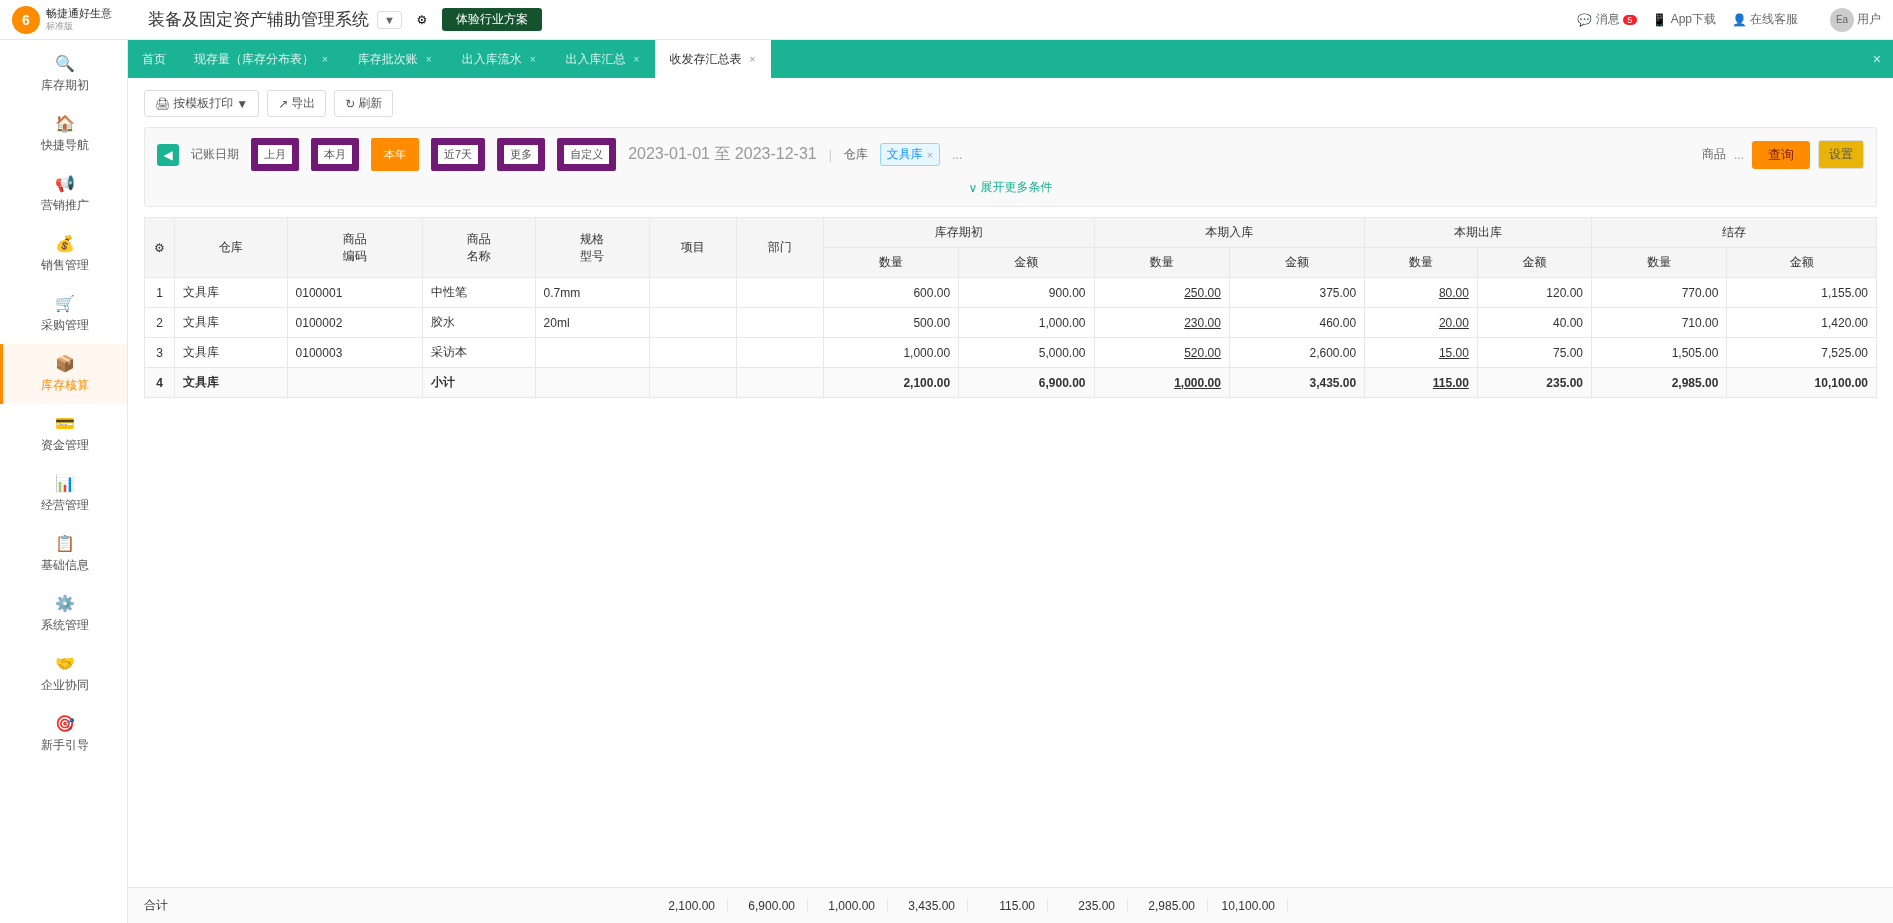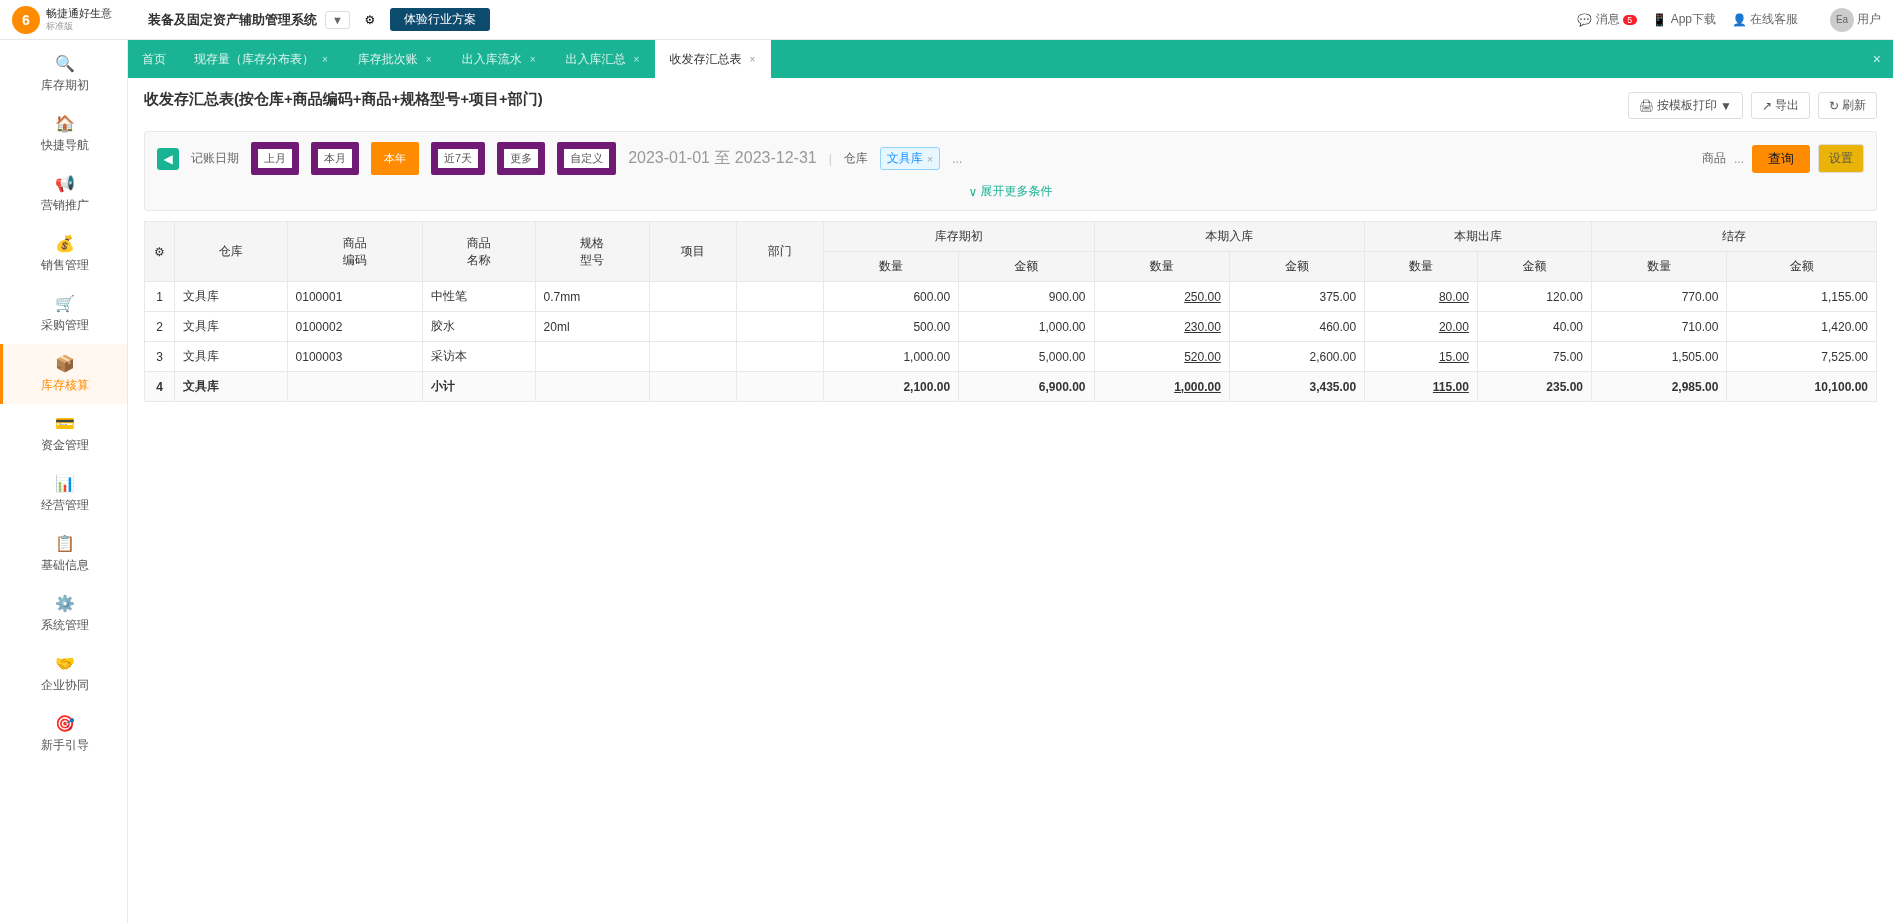--- a/index.html
+++ b/index.html
@@ -32,35 +32,35 @@
     }
     .logo-text { font-size: 11px; color: #333; line-height: 1.3; }
     .logo-sub { font-size: 9px; color: #999; }
     .header-middle {
       flex: 1;
       display: flex;
       align-items: center;
       gap: 8px;
     }
     .system-title {
-      font-size: 13px;
+      font-size: 17px;
       color: #333;
-      font-weight: 700;
+      font-weight: 400;
     }
     .header-dropdown {
       border: 1px solid #ddd;
       border-radius: 3px;
       padding: 2px 6px;
       font-size: 11px;
       color: #666;
       display: flex; align-items: center; gap: 3px;
       cursor: pointer;
     }
     .trial-btn {
-      background: #0c4a6e;
+      background: #14532d;
       color: white;
       border: none;
       border-radius: 3px;
       padding: 3px 14px;
       font-size: 12px;
       cursor: pointer;
     }
     .header-right {
       display: flex;
       align-items: center;
@@ -266,21 +266,21 @@
       padding: 4px 10px;
       border: 1px solid #ddd;
       border-radius: 3px;
       background: #fff;
       cursor: pointer;
       font-size: 12px;
       color: #555;
     }
     .query-btn {
       background: #ff8c00;
-      color: #0f172a;
+      color: #7f1d1d;
       border: none;
       border-radius: 3px;
       padding: 5px 16px;
       cursor: pointer;
       font-size: 13px;
       font-weight: 500;
     }
     .settings-btn {
       background: #eab308;
       border: 1px solid #ddd;
@@ -479,21 +479,20 @@
       <div class="tab-item active">
         <span>收发存汇总表</span>
         <span class="tab-close">×</span>
       </div>
       <span class="tab-close-main">×</span>
     </div>
 
     <div class="page-content">
 
       <div style="display:flex; justify-content:space-between; align-items:center; margin-bottom:10px;">
-        <div class="page-title">收发存汇总表(按仓库+商品编码+商品+规格型号+项目+部门)</div>
         <div style="display:flex; gap:8px; align-items:center;">
           <div class="action-btn">
             <span>🖨</span>
             <span>按模板打印</span>
             <span>▼</span>
           </div>
           <div class="action-btn">
             <span>↗</span>
             <span>导出</span>
           </div>
@@ -635,15 +634,30 @@
                 <td><span class="underline">115.00</span></td>
                 <td>235.00</td>
                 <td>2,985.00</td>
                 <td>10,100.00</td>
               </tr>
             </tbody>
         </table>
       </div>
     </div>
 
+    <div class="page-footer">
+      <span class="footer-label">合计</span>
+      <div class="footer-values">
+
+        <span style="min-width:460px;"></span>
+        <span class="footer-cell">2,100.00</span>
+        <span class="footer-cell">6,900.00</span>
+        <span class="footer-cell">1,000.00</span>
+        <span class="footer-cell">3,435.00</span>
+        <span class="footer-cell">115.00</span>
+        <span class="footer-cell">235.00</span>
+        <span class="footer-cell">2,985.00</span>
+        <span class="footer-cell">10,100.00</span>
+      </div>
+    </div>
 
   </div>
 </div>
 
 </body></html>

